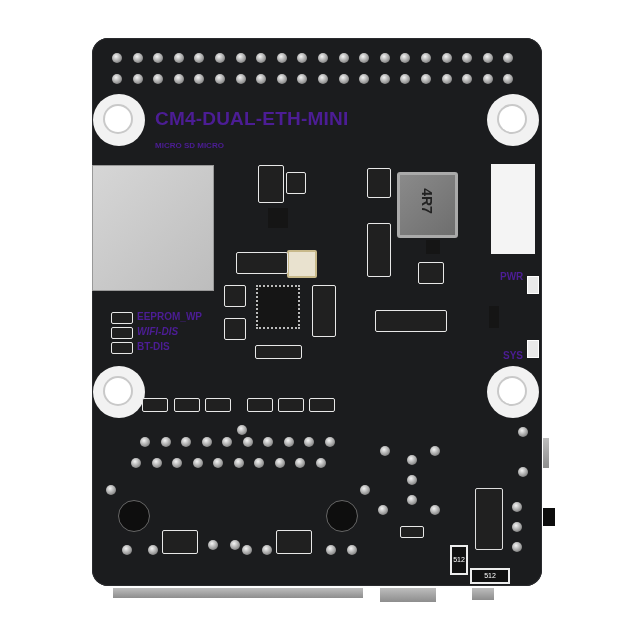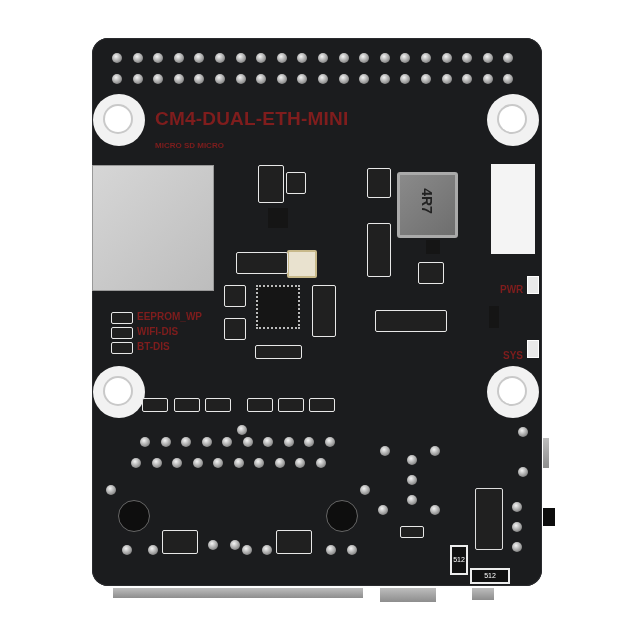--- a/index.html
+++ b/index.html
@@ -1,21 +1,21 @@
 <!DOCTYPE html>
 <html><head>
 <meta charset="utf-8">
 <style>
   html,body{margin:0;padding:0;background:#ffffff;}
   body{width:640px;height:640px;position:relative;overflow:hidden;font-family:"Liberation Sans",sans-serif;}
   .board{position:absolute;left:92px;top:38px;width:450px;height:548px;background:#1b1c1e;border-radius:16px;box-shadow:inset 0 0 0 1px #2a2b2e;}
   .hole{position:absolute;width:52px;height:52px;border-radius:50%;background:#f2f2f2;}
   .hole::after{content:"";position:absolute;left:12px;top:12px;width:26px;height:26px;border-radius:50%;background:#ffffff;box-shadow:0 0 0 2px #c9c9c9;}
   .pin{position:absolute;width:10px;height:10px;border-radius:50%;background:radial-gradient(circle at 40% 35%,#f4f4f4,#9a9a9a 60%,#555 100%);}
-  .silk{position:absolute;color:#7f1d1d;font-weight:bold;white-space:nowrap;}
+  .silk{position:absolute;color:#4c1d95;font-weight:bold;white-space:nowrap;}
   .title{font-size:19px;letter-spacing:0.2px;}
   .small{font-size:8px;}
   .label{font-size:10px;}
   .sd{position:absolute;left:92px;top:165px;width:120px;height:124px;background:linear-gradient(135deg,#d6d6d6,#bdbdbd);border:1px solid #999;}
   .chip{position:absolute;background:#151515;}
   .smd{position:absolute;border:1px solid #e8e8e8;background:#202020;border-radius:2px;}
   .inductor{position:absolute;left:397px;top:172px;width:55px;height:60px;background:linear-gradient(135deg,#8a8a8a,#6e6e6e);border-radius:3px;border:3px solid #aaa;}
   .inductor span{position:absolute;left:14px;top:18px;transform:rotate(90deg);font-size:14px;font-weight:bold;color:#222;}
   .whitepad{position:absolute;left:491px;top:164px;width:44px;height:90px;background:#f4f4f4;}
   .led{position:absolute;width:10px;height:16px;background:#e9e9e9;border:1px solid #fff;}
@@ -78,21 +78,21 @@
 <div class="hole" style="left:487px;top:94px;"></div>
 <div class="hole" style="left:93px;top:366px;"></div>
 <div class="hole" style="left:487px;top:366px;"></div>
 
 <div class="silk title" style="left:155px;top:108px;">CM4-DUAL-ETH-MINI</div>
 <div class="silk small" style="left:155px;top:141px;">MICRO SD MICRO</div>
 
 <div class="sd"></div>
 
 <div class="silk label" style="left:137px;top:311px;">EEPROM_WP</div>
-<div class="silk label" style="left:137px;top:326px;">WIFI-DIS</div>
+<div class="silk label" style="left:137px;top:326px;font-style:italic;">WIFI-DIS</div>
 <div class="silk label" style="left:137px;top:341px;">BT-DIS</div>
 <div class="smd" style="left:111px;top:312px;width:20px;height:10px;"></div>
 <div class="smd" style="left:111px;top:327px;width:20px;height:10px;"></div>
 <div class="smd" style="left:111px;top:342px;width:20px;height:10px;"></div>
 
 <div class="xtal"></div>
 <div class="qfn"></div>
 <div class="chip" style="left:268px;top:208px;width:20px;height:20px;"></div>
 <div class="smd" style="left:258px;top:165px;width:24px;height:36px;"></div>
 <div class="smd" style="left:286px;top:172px;width:18px;height:20px;"></div>
@@ -105,21 +105,21 @@
 <div class="smd" style="left:367px;top:168px;width:22px;height:28px;"></div>
 <div class="smd" style="left:375px;top:310px;width:70px;height:20px;"></div>
 <div class="smd" style="left:418px;top:262px;width:24px;height:20px;"></div>
 <div class="chip" style="left:426px;top:240px;width:14px;height:14px;"></div>
 
 <div class="inductor">
     <span>4R7</span>
   </div>
 <div class="whitepad"></div>
 
-<div class="silk label" style="left:500px;top:284px;">PWR</div>
+<div class="silk label" style="left:500px;top:271px;">PWR</div>
 <div class="silk label" style="left:503px;top:350px;">SYS</div>
 <div class="led" style="left:527px;top:276px;"></div>
 <div class="led" style="left:527px;top:340px;"></div>
 <div class="chip" style="left:489px;top:306px;width:10px;height:22px;"></div>
 
 <div class="smd" style="left:142px;top:398px;width:24px;height:12px;"></div>
 <div class="smd" style="left:174px;top:398px;width:24px;height:12px;"></div>
 <div class="smd" style="left:205px;top:398px;width:24px;height:12px;"></div>
 <div class="smd" style="left:247px;top:398px;width:24px;height:12px;"></div>
 <div class="smd" style="left:278px;top:398px;width:24px;height:12px;"></div>

